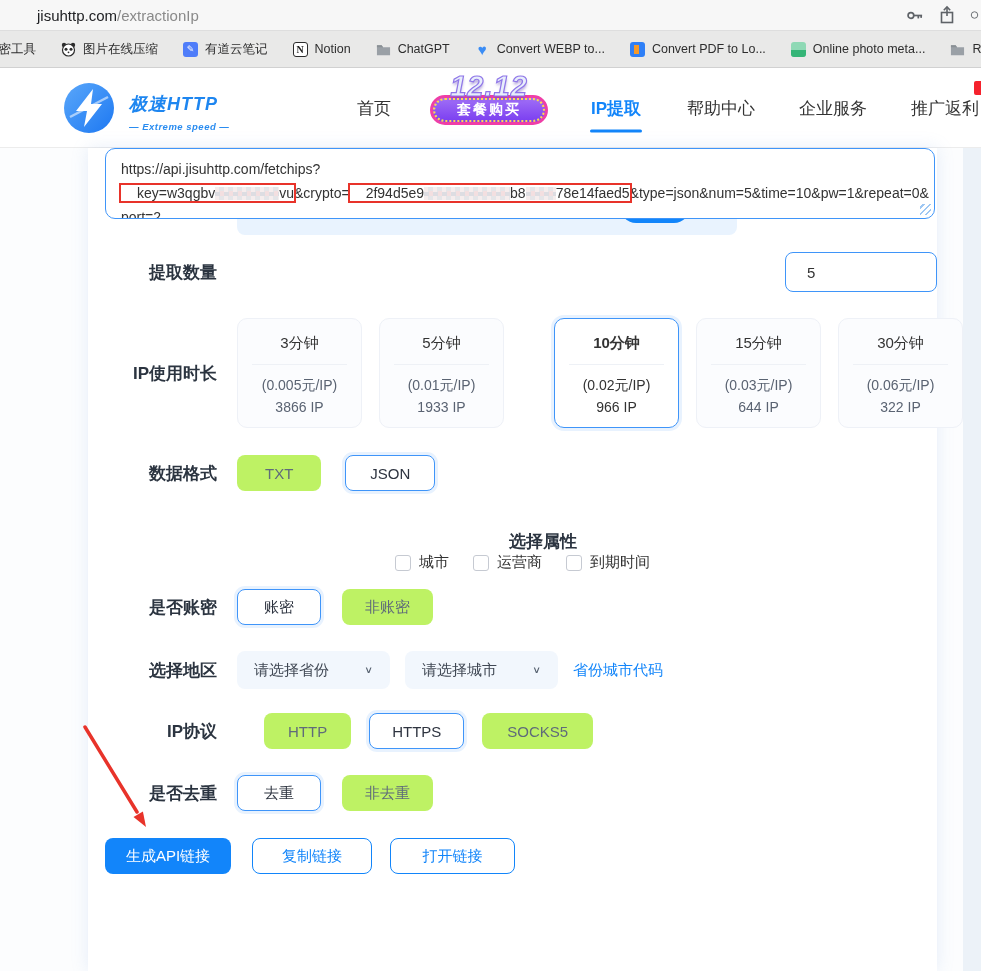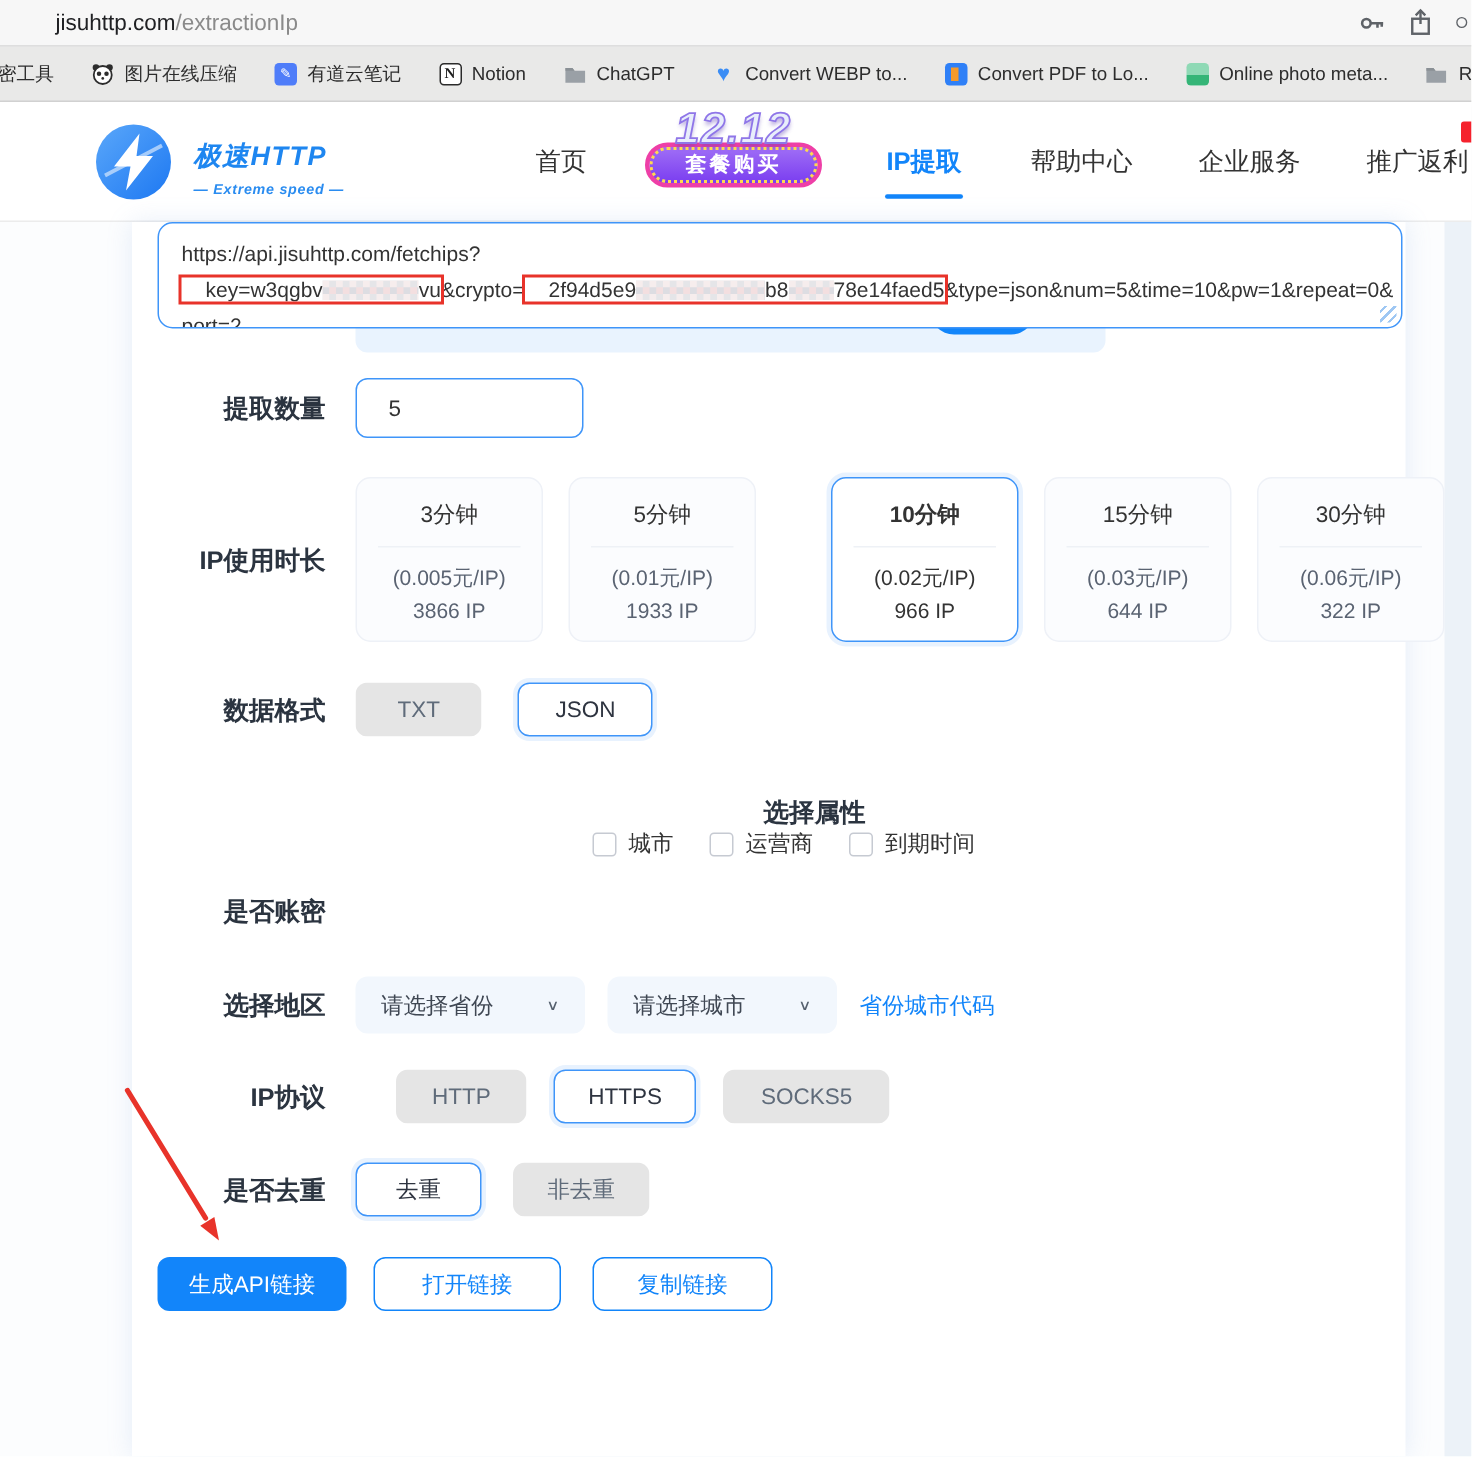--- a/index.html
+++ b/index.html
@@ -68,21 +68,21 @@
   .cards { display:flex; gap:17px; }
   .dcard { width:125px; height:110px; border-radius:10px; background:#fbfcfe; border:1px solid #eef1f7;
     text-align:center; cursor:pointer; color:#5a6372; }
   .dcard .t { font-size:15px; color:#333; margin-top:15px; }
   .dcard .dv { height:1px; background:#eef1f6; margin:11px 14px 9px; }
   .dcard .p, .dcard .c { font-size:14px; line-height:22px; }
   .dcard.selected { background:#fff; border:1.5px solid #3f95f9; box-shadow:0 0 0 3px rgba(63,149,249,.12); color:#333;margin-left:33px; }
   .dcard.selected .t { font-weight:700; }
   .dcard.selected .p, .dcard.selected .c { font-weight:500; }
 
-  .chip { height:36px; border-radius:8px; background:#e5e5e5; border:1px solid transparent; color:#5f6b7a;
+  .chip { height:36px; border-radius:8px; background:#bef264; border:1px solid transparent; color:#5f6b7a;
     font-size:15px; display:inline-flex; align-items:center; justify-content:center; padding:0 24px; cursor:pointer; }
   .chip.selected { background:#fff; border:1.5px solid #3f95f9; color:#2e3440; font-weight:500;
     box-shadow:0 0 0 3px rgba(63,149,249,.12); }
   .chip + .chip { margin-left:24px; }
   .chips-sm .chip + .chip { margin-left:21px; }
   .chips-proto .chip + .chip { margin-left:18px; }
 
   .cb-item { display:inline-flex; align-items:center; gap:8px; font-size:15px; color:#333; cursor:pointer; }
   .cb-item + .cb-item { margin-left:24px; }
   .cb { width:16px; height:16px; border:1.5px solid #c6cad2; border-radius:3px; background:#fff; }
@@ -240,21 +240,21 @@
       <div class="row-label">账户概况</div>
       <div class="row-body">
         <div class="acct-box">
           <span class="acct-label">当前账户余额</span>
           <span class="acct-balance">19.33元</span>
           <button class="btn-recharge">充值</button>
         </div>
       </div>
     </div>
 
-    <div class="row" style="top:104px; height:40px;">
+    <div class="row" style="top:104px; height:40px;justify-content:space-between;">
       <div class="row-label">提取数量</div>
       <div class="row-body">
         <input class="qty-input" value="5" style="">
       </div>
     </div>
 
     <div class="row" style="top:170px; height:110px;">
       <div class="row-label">IP使用时长</div>
       <div class="row-body cards">
         <div class="dcard">
@@ -311,20 +311,24 @@
           </span>
         <span class="cb-item">
             <span class="cb"></span>
             <span>到期时间</span>
           </span>
       </div>
     </div>
 
     <div class="row" style="top:441px; height:36px;">
       <div class="row-label">是否账密</div>
+      <div class="row-body chips-sm">
+        <span class="chip selected" style="padding:0 26px">账密</span>
+        <span class="chip" style="padding:0 22px">非账密</span>
+      </div>
     </div>
 
     <div class="row" style="top:503px; height:38px;">
       <div class="row-label">选择地区</div>
       <div class="row-body">
         <span class="sel">
             <span>请选择省份</span>
             <span class="chev">∨</span>
           </span>
         <span class="sel">
@@ -347,22 +351,22 @@
     <div class="row" style="top:627px; height:36px;">
       <div class="row-label">是否去重</div>
       <div class="row-body chips-sm">
         <span class="chip selected" style="padding:0 26px">去重</span>
         <span class="chip" style="padding:0 22px">非去重</span>
       </div>
     </div>
 
     <div class="actions" style="top:690px;">
       <button class="btn-primary">生成API链接</button>
+      <button class="btn-outline btn-copy">复制链接</button>
       <button class="btn-outline btn-open">打开链接</button>
-      <button class="btn-outline btn-copy">复制链接</button>
     </div>
 
     <div class="urlbox">
       <div>https://api.jisuhttp.com/fetchips?</div>
       <div><span class="redbox"><span>key=w3qgbv</span><span class="mosaic m1"></span><span>vu</span></span><span>&amp;crypto=</span><span class="redbox"><span>2f94d5e9</span><span class="mosaic m2"></span><span>b8</span><span class="mosaic m3"></span><span>78e14faed5</span></span><span>&amp;type=json&amp;num=5&amp;time=10&amp;pw=1&amp;repeat=0&amp;</span></div>
       <div>port=2</div>
       <span class="resize"></span>
     </div>
   </div>
   <div class="scroll-strip"></div>

